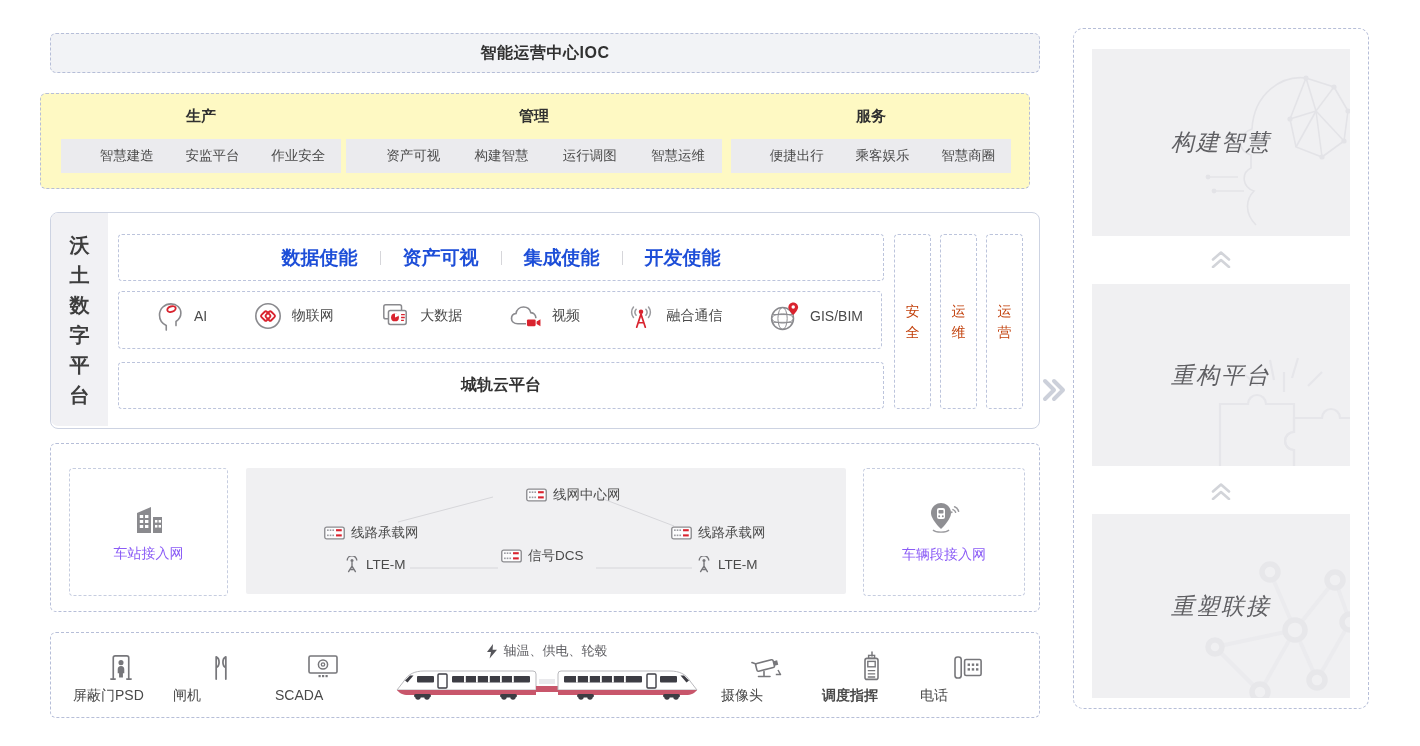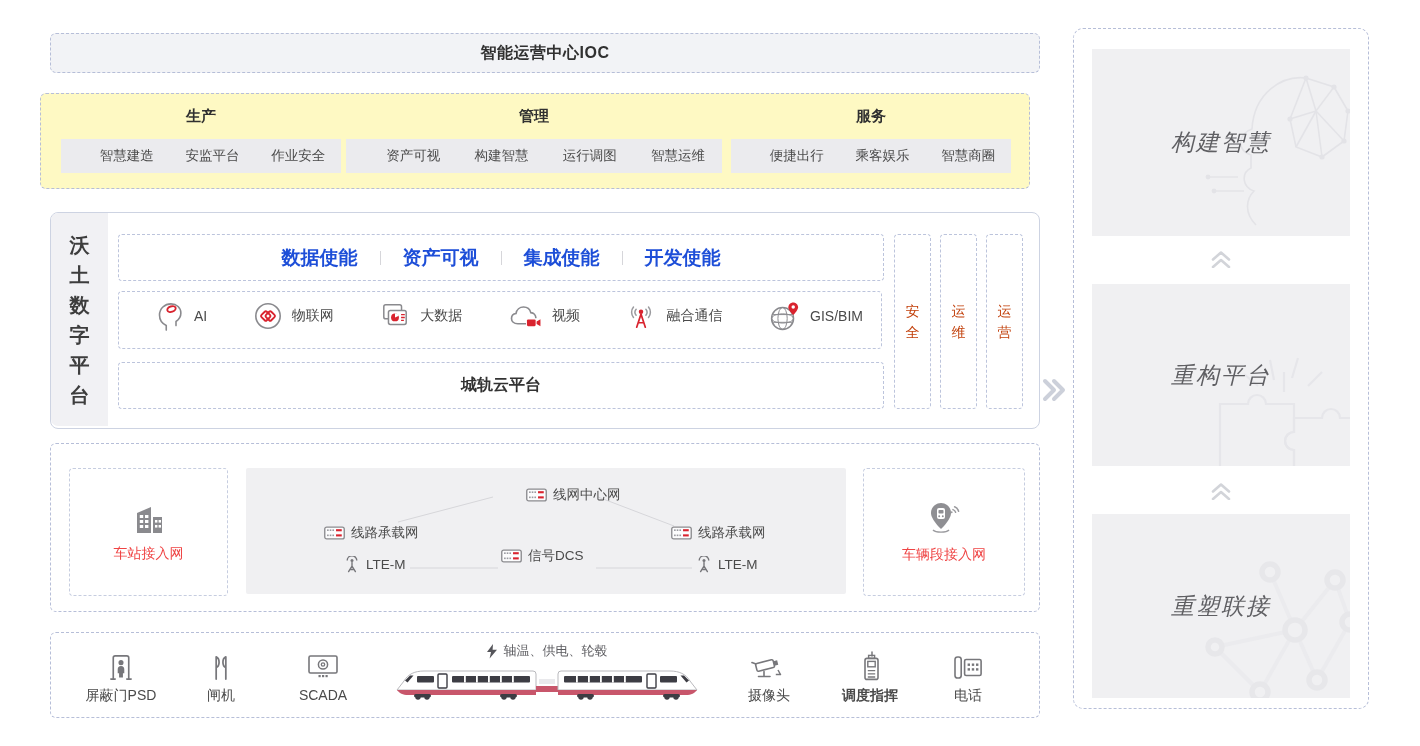--- a/index.html
+++ b/index.html
@@ -32,26 +32,26 @@
   .cap-row{top:78px;height:58px;display:flex;align-items:center;justify-content:space-between;padding:0 18px 8px 36px;box-sizing:border-box;}
   .cap{display:flex;align-items:center;gap:9px;}
   .cap-name{font-size:14px;color:#4a4a4a;}
   .cloud-row{top:149px;height:45px;display:flex;align-items:center;justify-content:center;font-size:16px;font-weight:600;color:#333;}
   .pillar{position:absolute;top:21px;width:35px;height:173px;border:1px dashed #bcc4dc;border-radius:4px;display:flex;align-items:center;justify-content:center;}
   
   .flow-arrow{left:1042px;top:377px;}
   
   .network{left:50px;top:443px;width:988px;height:167px;border:1px dashed #b6bed8;border-radius:6px;background:#fff;}
   .access-box{position:absolute;top:24px;height:126px;border:1px dashed #c6cde0;border-radius:4px;background:#fff;
-    display:flex;flex-direction:column;align-items:center;justify-content:center;gap:10px;font-size:14px;color:#ef4444;}
+    display:flex;flex-direction:column;align-items:center;justify-content:center;gap:10px;font-size:14px;color:#8b5cf6;}
   .core-panel{position:absolute;left:195px;top:24px;width:600px;height:126px;background:#f0f0f2;border-radius:2px;}
   .net-node{position:absolute;display:flex;align-items:center;gap:6px;font-size:13.5px;color:#4a4a4a;white-space:nowrap;}
   
   .devices{left:50px;top:632px;width:988px;height:84px;border:1px dashed #b6bed8;border-radius:6px;background:#fff;}
-  .device{position:absolute;top:12px;width:96px;display:flex;flex-direction:column;align-items:center;}
+  .device{position:absolute;top:12px;width:96px;display:flex;flex-direction:column;}
   .dev-icon{height:36px;display:flex;align-items:flex-end;justify-content:center;}
   .dev-label{margin-top:6px;font-size:14px;color:#4a4a4a;}
   .train-wrap{position:absolute;left:338px;top:9px;width:316px;display:flex;flex-direction:column;align-items:center;}
   .train-label{display:flex;align-items:center;gap:7px;font-size:13px;color:#5c5c60;}
   
   .sidebar{left:1073px;top:28px;width:294px;height:679px;border:1px dashed #b6bed8;border-radius:10px;background:#fff;}
   .side-card{position:absolute;left:18px;width:258px;background:#f0f0f2;overflow:hidden;display:flex;align-items:center;justify-content:center;}
   .card-title{font-style:italic;font-size:23px;color:#5f5f63;letter-spacing:2px;position:relative;z-index:1;}
   .card-art{position:absolute;z-index:0;}
   .chev{position:absolute;left:50%;transform:translateX(-50%);}

